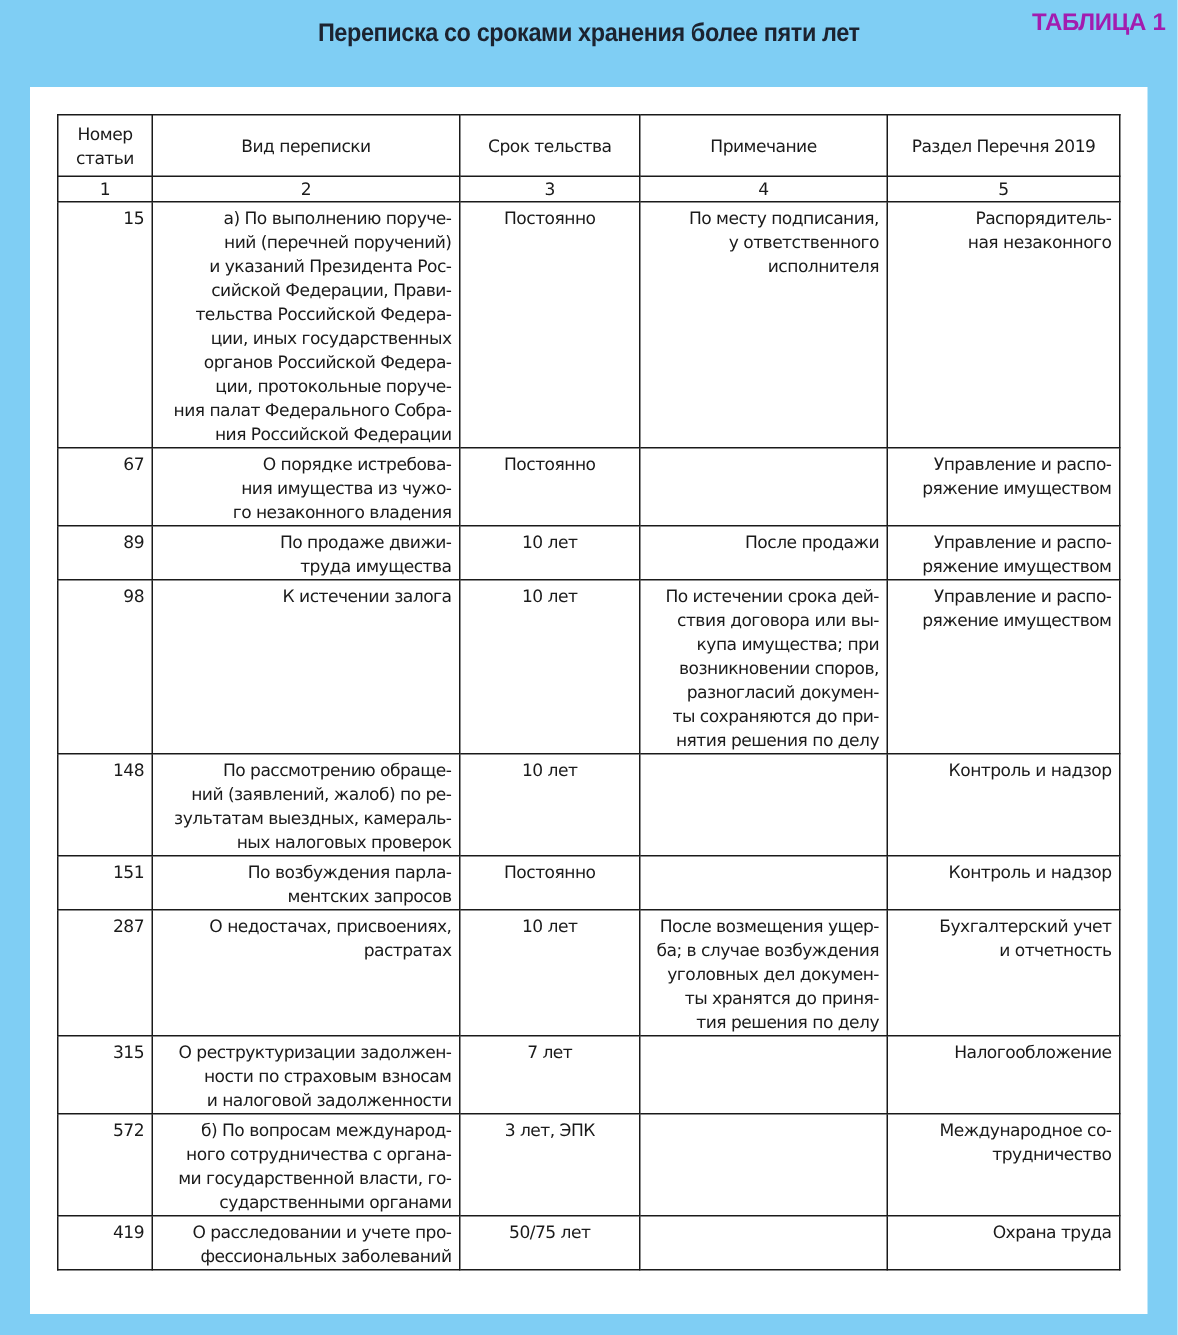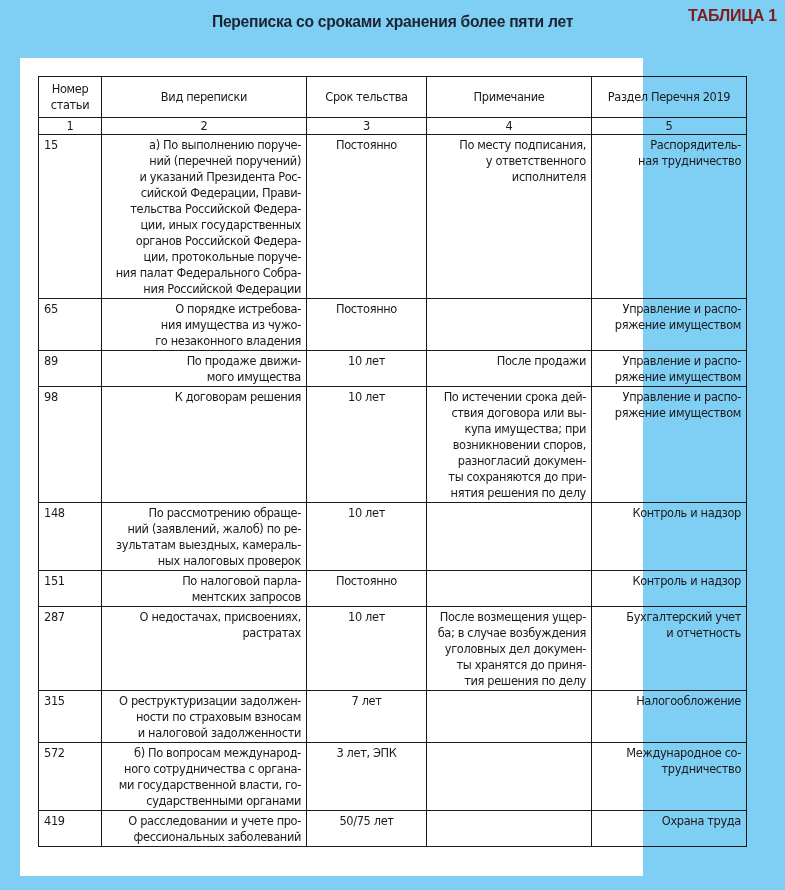--- a/index.html
+++ b/index.html
@@ -28,28 +28,28 @@
       color: #1c2330;
       transform: scaleX(0.92);
     }
     .table-label {
       position: absolute;
       right: 8px;
       top: 7px;
       font-family: "Liberation Sans", sans-serif;
       font-weight: bold;
       font-size: 16px;
-      color: #7f1d1d;
+      color: #a21caf;
       letter-spacing: -0.2px;
     }
     .panel {
       position: absolute;
       left: 20px;
       top: 58px;
-      width: 623px;
+      width: 745px;
       height: 818px;
       background: #ffffff;
     }
     table.doc {
       position: absolute;
       left: 18px;
       top: 18px;
       width: 708px;
       border-collapse: collapse;
       table-layout: fixed;
@@ -70,21 +70,21 @@
       text-align: center;
       height: 36px;
       padding: 2px 3px;
     }
     table.doc tr.nums td {
       text-align: center;
       padding: 0 3px;
       height: 16px;
       line-height: 16px;
     }
-    td.c-num { text-align: left; }
+    td.c-num { text-align: right; }
     td.c-term { text-align: center; }
     .pre { white-space: pre-line; text-align: right; }
     col.w1 { width: 63px; }
     col.w2 { width: 205px; }
     col.w3 { width: 120px; }
     col.w4 { width: 165px; }
     col.w5 { width: 155px; }
   </style>
 </head>
 <body>
@@ -129,44 +129,44 @@
 ции, иных государственных
 органов Российской Федера-
 ции, протокольные поруче-
 ния палат Федерального Собра-
 ния Российской Федерации</td>
         <td class="c-term">Постоянно</td>
         <td class="pre">По месту подписания,
 у ответственного
 исполнителя</td>
         <td class="pre">Распорядитель-
-ная трудничество</td>
-      </tr>
-      <tr>
-        <td class="c-num">65</td>
+ная незаконного</td>
+      </tr>
+      <tr>
+        <td class="c-num">67</td>
         <td class="pre">О порядке истребова-
 ния имущества из чужо-
 го незаконного владения</td>
         <td class="c-term">Постоянно</td>
         <td class="pre"></td>
         <td class="pre">Управление и распо-
 ряжение имуществом</td>
       </tr>
       <tr>
         <td class="c-num">89</td>
         <td class="pre">По продаже движи-
-мого имущества</td>
+труда имущества</td>
         <td class="c-term">10 лет</td>
         <td class="pre">После продажи</td>
         <td class="pre">Управление и распо-
 ряжение имуществом</td>
       </tr>
       <tr>
         <td class="c-num">98</td>
-        <td class="pre">К договорам решения</td>
+        <td class="pre">К истечении залога</td>
         <td class="c-term">10 лет</td>
         <td class="pre">По истечении срока дей-
 ствия договора или вы-
 купа имущества; при
 возникновении споров,
 разногласий докумен-
 ты сохраняются до при-
 нятия решения по делу</td>
         <td class="pre">Управление и распо-
 ряжение имуществом</td>
@@ -176,21 +176,21 @@
         <td class="pre">По рассмотрению обраще-
 ний (заявлений, жалоб) по ре-
 зультатам выездных, камераль-
 ных налоговых проверок</td>
         <td class="c-term">10 лет</td>
         <td class="pre"></td>
         <td class="pre">Контроль и надзор</td>
       </tr>
       <tr>
         <td class="c-num">151</td>
-        <td class="pre">По налоговой парла-
+        <td class="pre">По возбуждения парла-
 ментских запросов</td>
         <td class="c-term">Постоянно</td>
         <td class="pre"></td>
         <td class="pre">Контроль и надзор</td>
       </tr>
       <tr>
         <td class="c-num">287</td>
         <td class="pre">О недостачах, присвоениях,
 растратах</td>
         <td class="c-term">10 лет</td>

